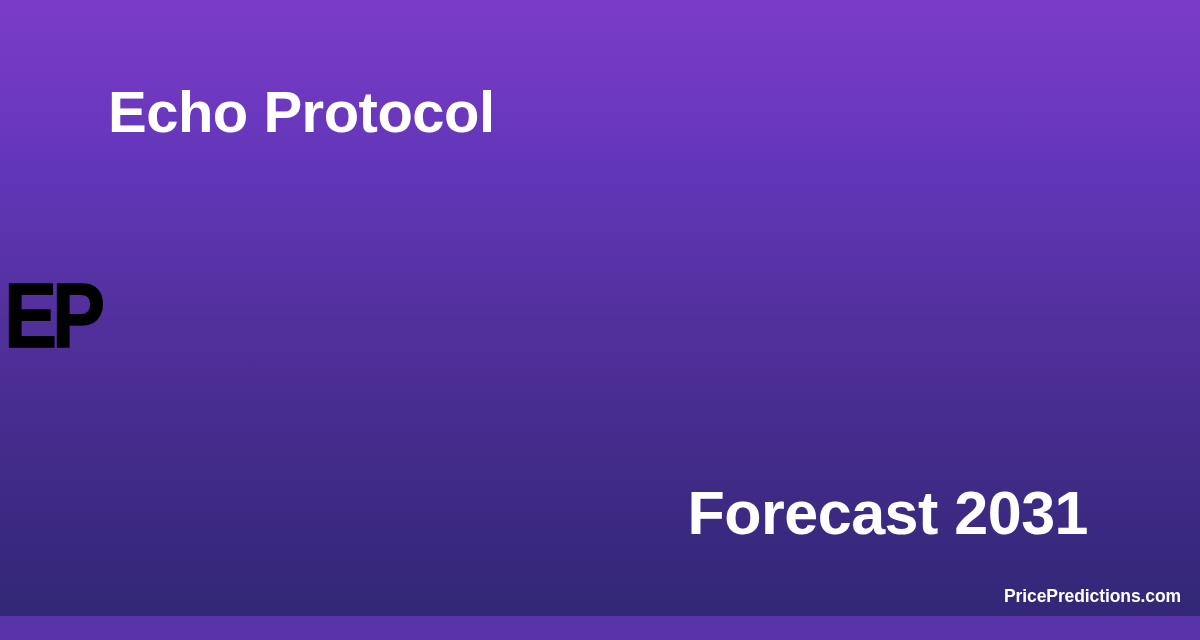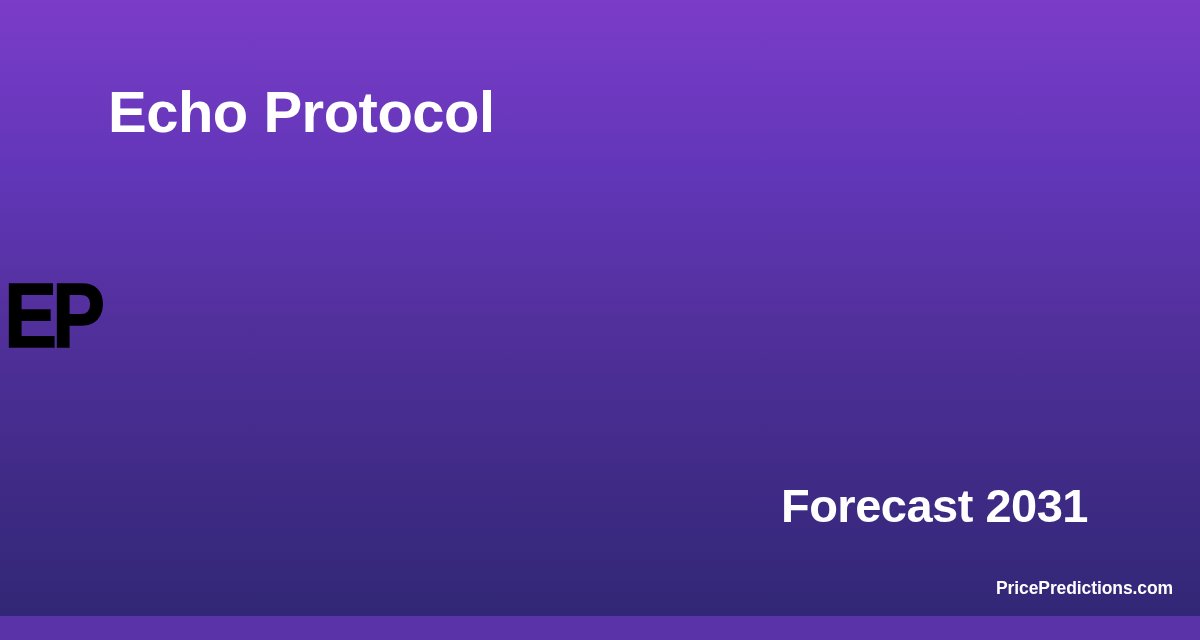--- a/index.html
+++ b/index.html
@@ -62,36 +62,36 @@
     font-family: "Liberation Sans", sans-serif;
     -webkit-text-stroke: 1.5px #000000;
   }
 
   
   #forecast-line {
     position: absolute;
     right: 112px;
     top: 482px;
     margin: 0;
-    font-size: 47px;
+    font-size: 61px;
     line-height: 1.04;
     font-weight: bold;
     color: #ffffff;
     letter-spacing: -0.5px;
     white-space: nowrap;
     text-align: right;
     font-family: "Liberation Sans", sans-serif;
   }
 
   
   #watermark {
     position: absolute;
     right: 19px;
     bottom: 10px;
-    margin: 8px;
+    margin: 0;
     font-size: 17.5px;
     line-height: 1.1;
     font-weight: bold;
     color: #ffffff;
     letter-spacing: -0.1px;
     white-space: nowrap;
     font-family: "Liberation Sans", sans-serif;
   }
 </style>
 </head>

